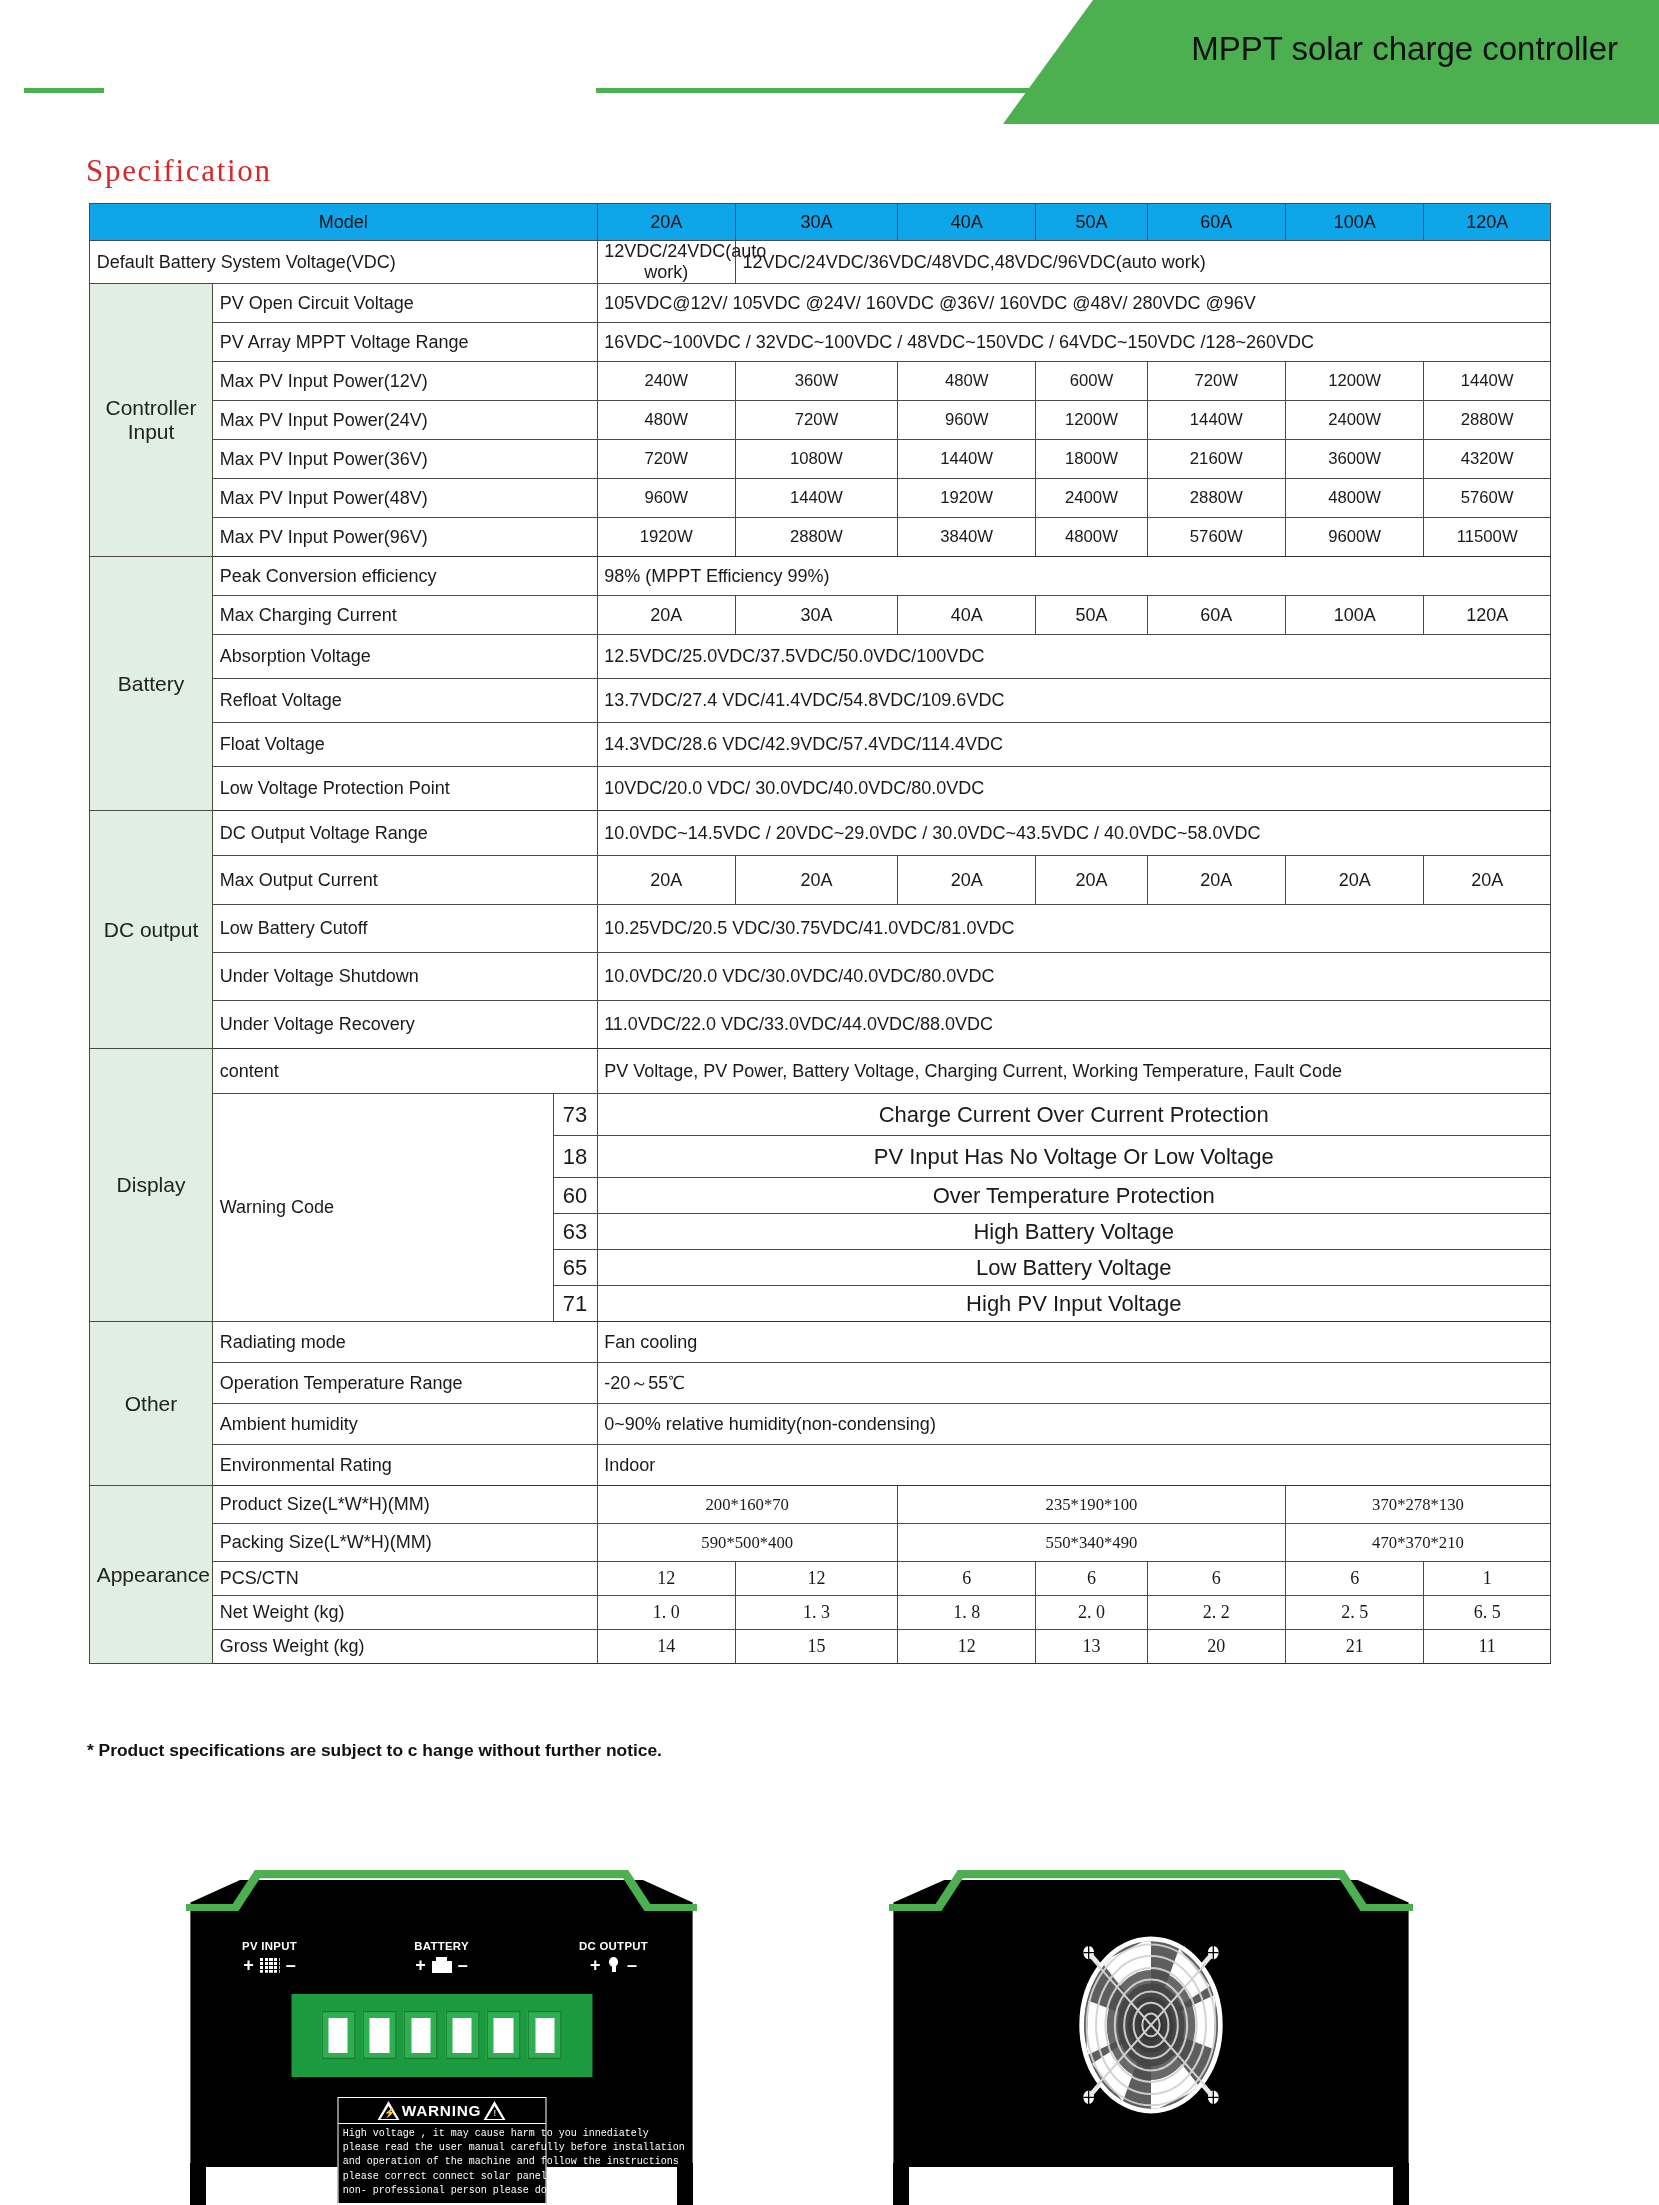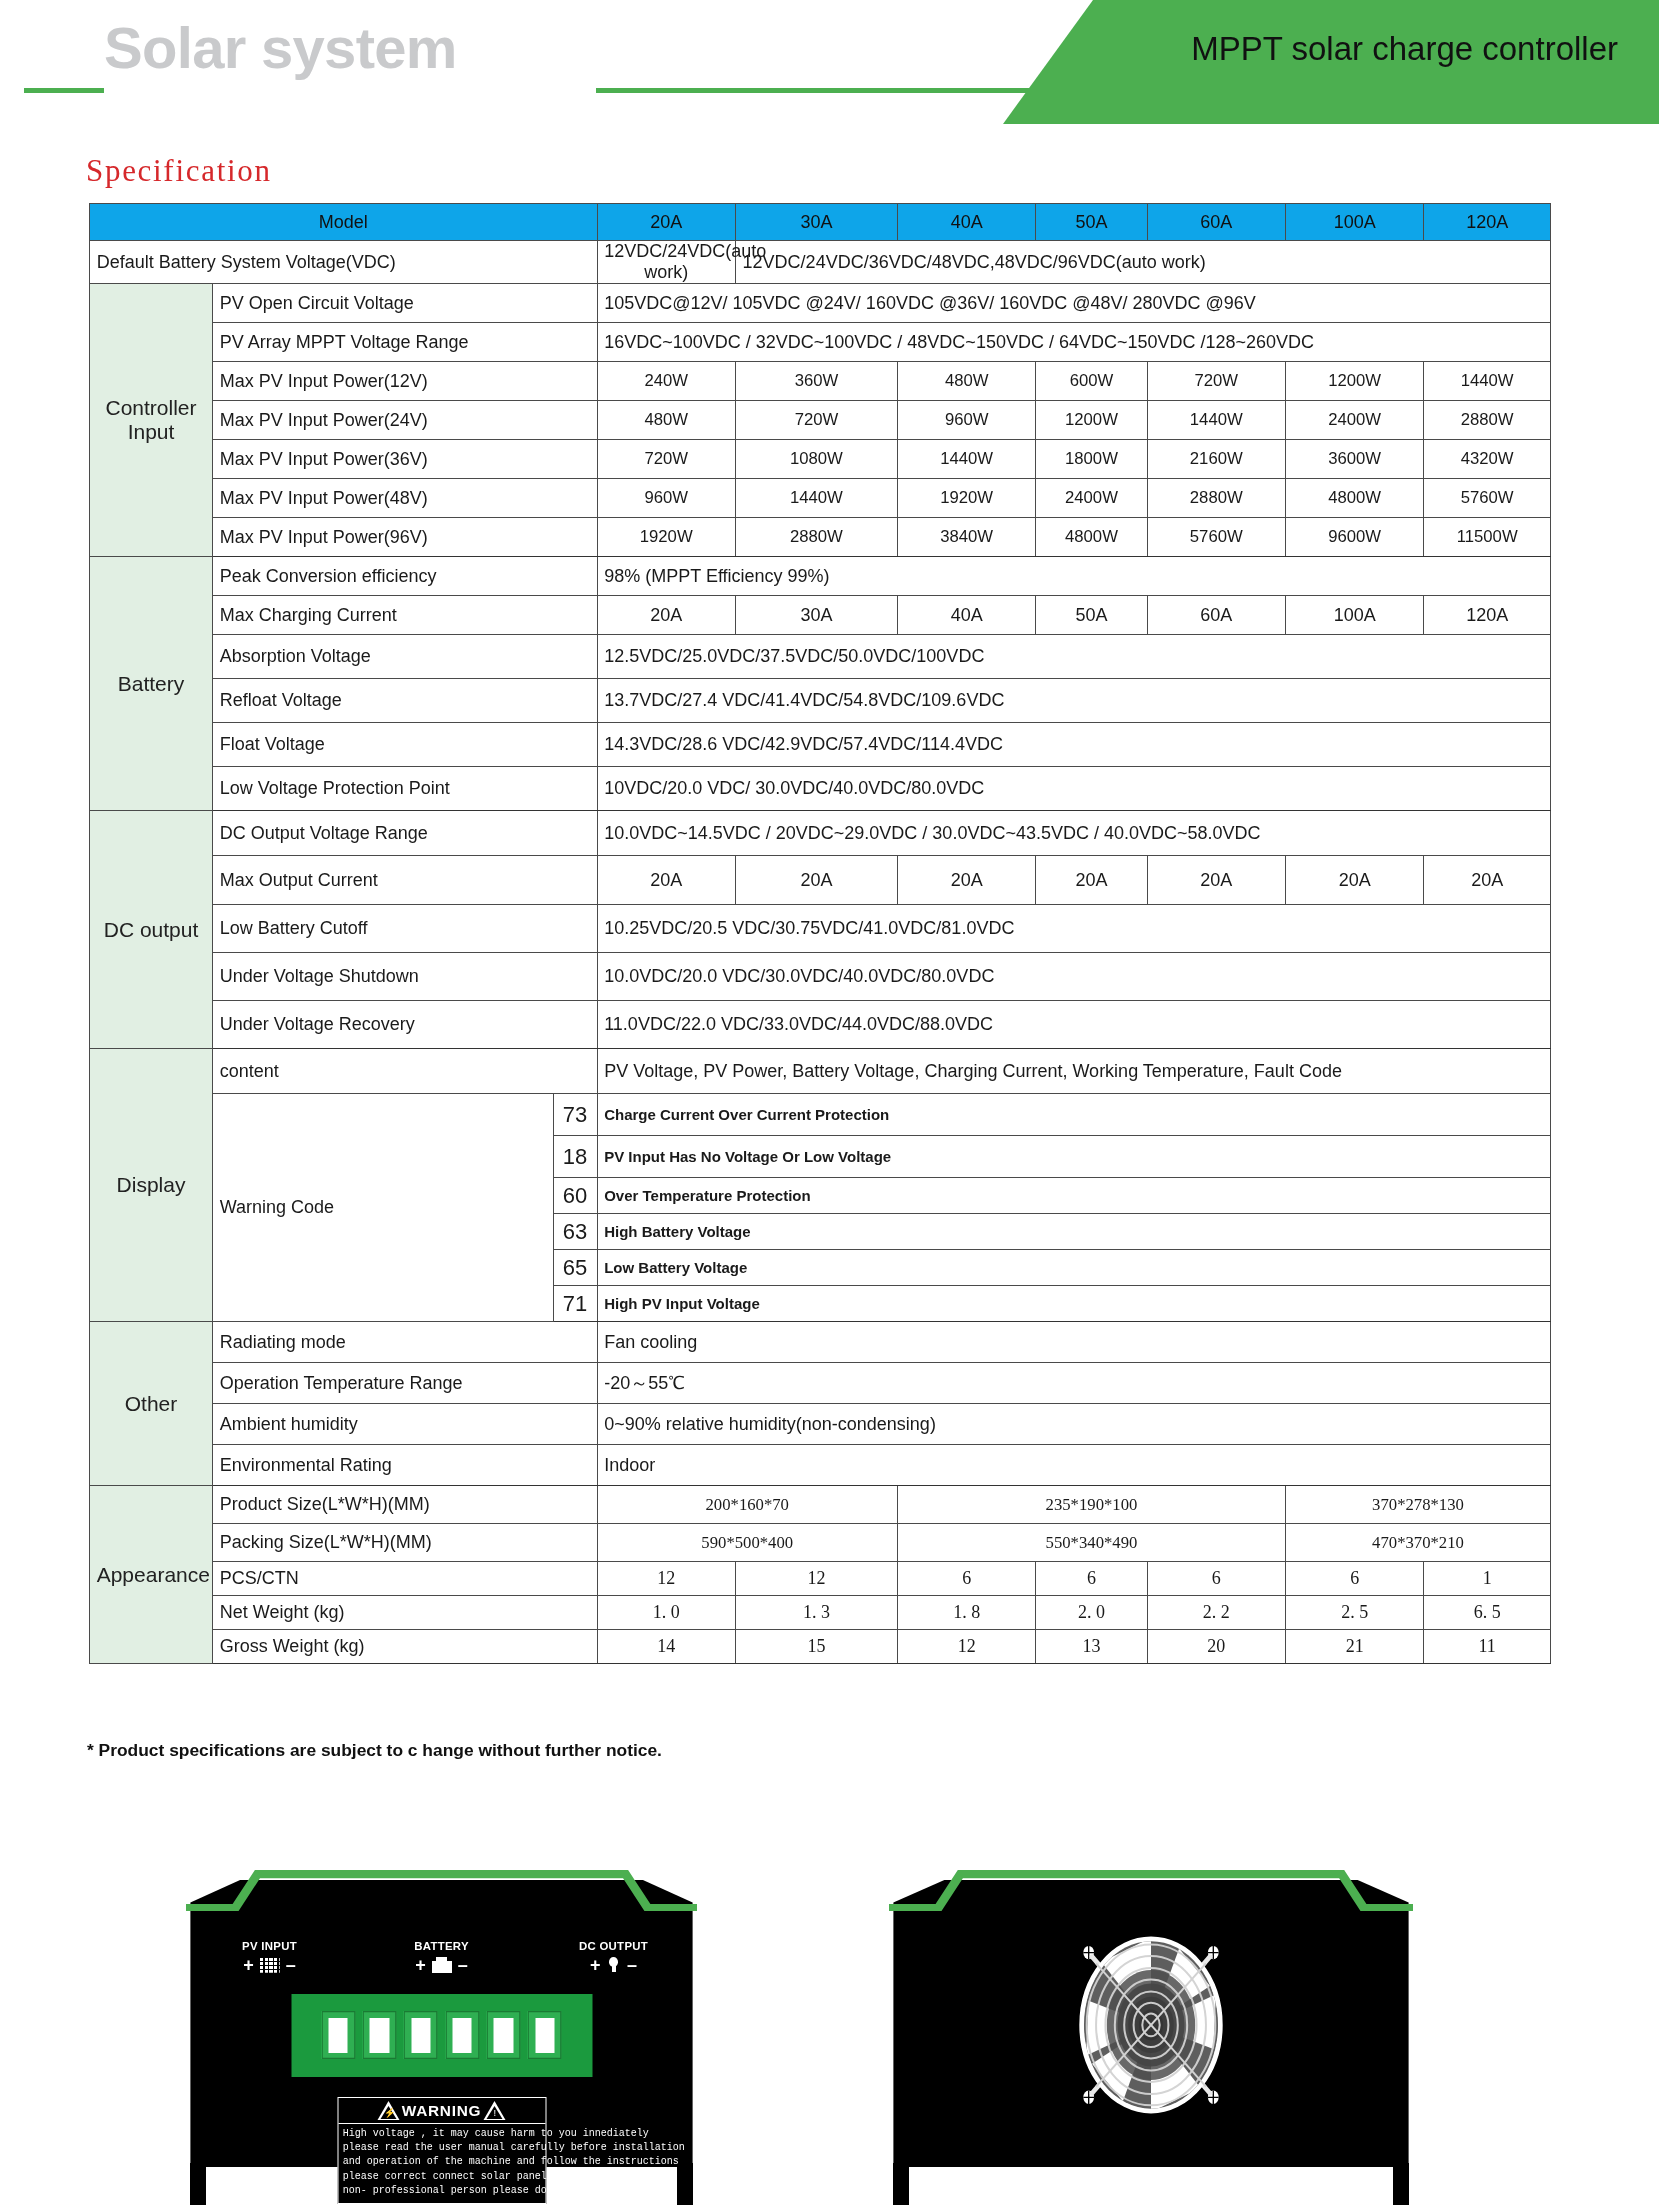--- a/index.html
+++ b/index.html
@@ -61,21 +61,21 @@
     font-size:18px; height:36px; border-color:#333;
   }
   .sec-label {
     background:#E1EFE3; text-align:center; font-size:21px; color:#222;
   }
   .rowname { text-align:left; font-size:18px; padding-left:12px; }
   .ctr { text-align:center; }
   .small { font-size:18px; }
   .wide { text-align:left; font-size:18px; }
   .wcode { text-align:center; font-size:22px; }
-  .wtext { text-align:left; font-size:15px;font-weight:bold; }
+  .wtext { text-align:center; font-size:22px; }
   .thickb { border-bottom:1.3px solid #333 !important; }
   .appear-val { text-align:center; font-family:"Liberation Serif", serif; font-size:16.7px; }
   .appear-num { text-align:center; font-family:"Liberation Serif", serif; font-size:18px; }
 
   
   .footnote {
     position:absolute; left:87px; top:1740px;
     font-size:17.4px; font-weight:bold; color:#111;
     white-space:nowrap;
   }
@@ -163,21 +163,20 @@
   }
   .fan-wrap svg { width:100%; height:100%; display:block; }
 </style>
 </head>
 <body>
 
 <div class="header">
   <div class="hdr-green-shape"></div>
   <div class="hdr-rule-left"></div>
   <div class="hdr-rule-mid"></div>
-  <div class="hdr-title">Solar system</div>
   <div class="hdr-sub">MPPT solar charge controller</div>
 </div>
 
 <div class="spec-title">Specification</div>
 
 <div class="tbl-wrap">
 <table class="spec">
   <colgroup>
     <col style="width:104px">
         <col style="width:288px">

